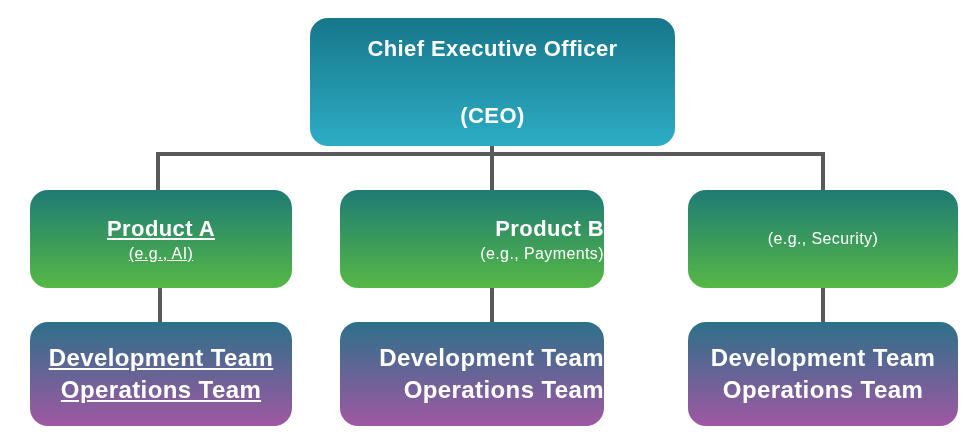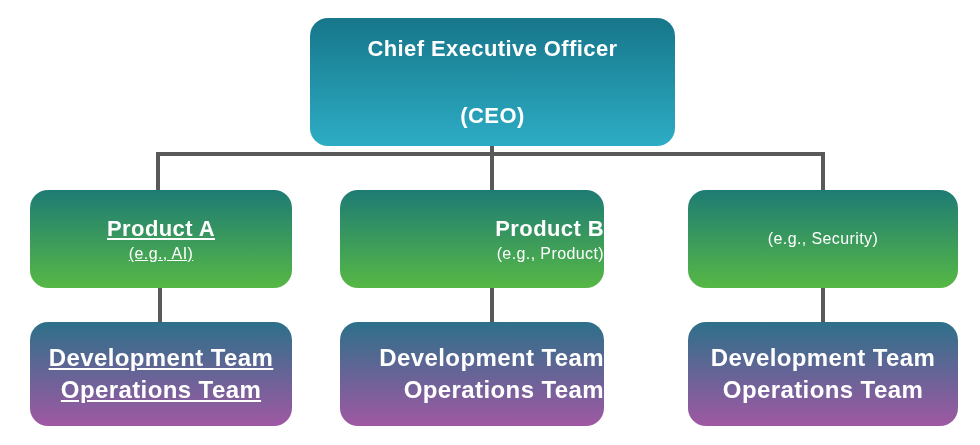--- a/index.html
+++ b/index.html
@@ -95,21 +95,21 @@
     <div class="title">Product A</div>
     <div class="subtitle">(e.g., AI)</div>
   </div>
   <div class="node team-box col-a">
     <div class="title">Development Team</div>
     <div class="title">Operations Team</div>
   </div>
 
   <div class="node product-box col-b">
     <div class="title">Product B</div>
-    <div class="subtitle">(e.g., Product)</div>
+    <div class="subtitle">(e.g., Payments)</div>
   </div>
   <div class="node team-box col-b">
     <div class="title">Development Team</div>
     <div class="title">Operations Team</div>
   </div>
 
   <div class="node product-box col-c">
     <div class="subtitle">(e.g., Security)</div>
   </div>
   <div class="node team-box col-c">

